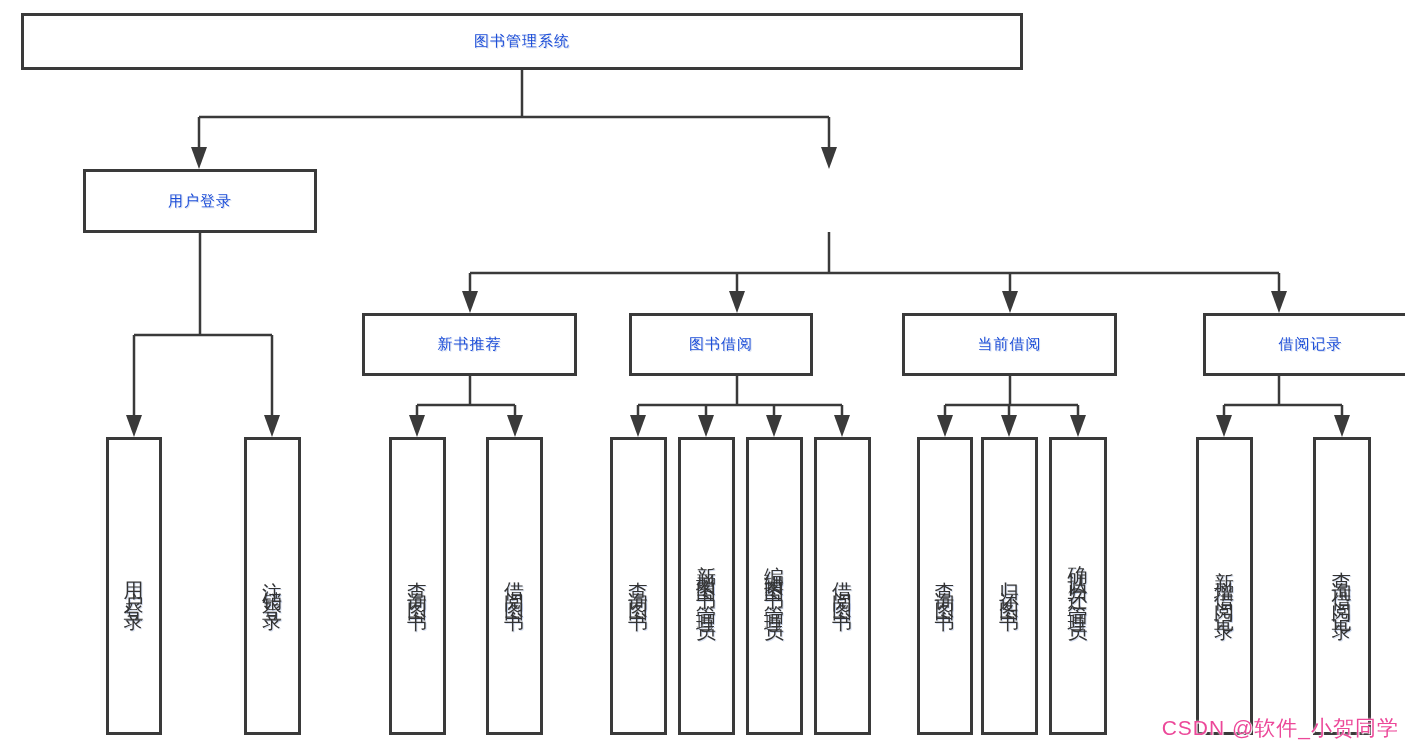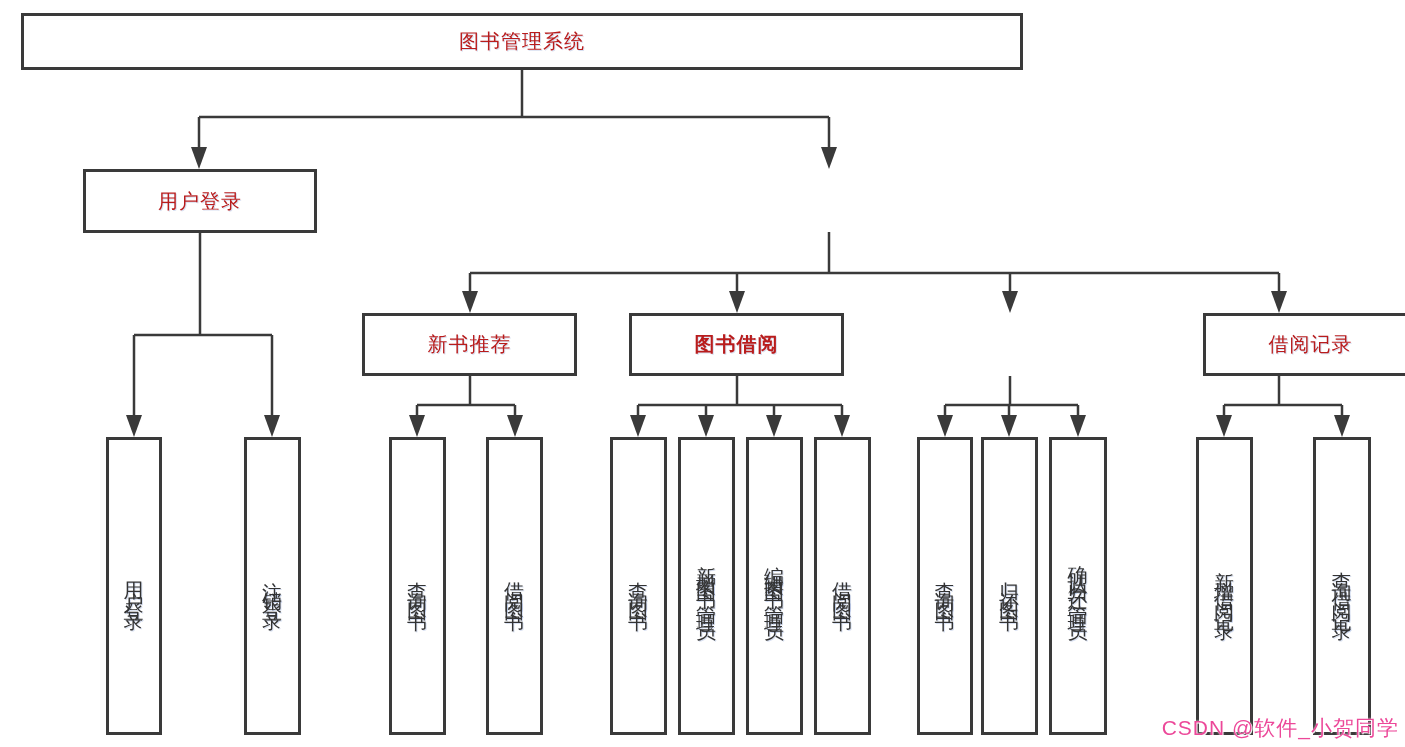--- a/index.html
+++ b/index.html
@@ -12,23 +12,23 @@
   svg.connectors{position:absolute;left:0;top:0;z-index:1;}
   .node{
     position:absolute;
     box-sizing:border-box;
     background:#ffffff;
     border:3px solid #3a3a3a;
     display:flex;align-items:center;justify-content:center;
     z-index:2;
   }
   .hlabel{
-    font-size:20px;
+    font-size:15px;
     letter-spacing:1px;
-    color:#b91c1c;
+    color:#1d4ed8;
     text-shadow:1px 1px 0 rgba(100,130,200,0.25);
     white-space:nowrap;
   }
   .vlabel{
     writing-mode:vertical-rl;
     text-orientation:mixed;
     font-size:20px;
     letter-spacing:10px;
     line-height:1;
     color:#333;
@@ -123,22 +123,25 @@
     <span class="hlabel">图书管理系统</span>
   </div>
 
   <div class="node" style="left:83px;top:169px;width:234px;height:64px;">
     <span class="hlabel">用户登录</span>
   </div>
 
   <div class="node" style="left:362px;top:313px;width:215px;height:63px;align-items:center;">
     <span class="hlabel">新书推荐</span>
   </div>
-  <div class="node" style="left:629px;top:313px;width:215px;height:63px;font-weight:bold;">
+  <div class="node" style="left:629px;top:313px;width:184px;height:63px;">
     <span class="hlabel">图书借阅</span>
+  </div>
+  <div class="node" style="left:902px;top:313px;width:215px;height:63px;">
+    <span class="hlabel">当前借阅</span>
   </div>
   <div class="node" style="left:1203px;top:313px;width:215px;height:63px;">
     <span class="hlabel">借阅记录</span>
   </div>
 
   <div class="node" style="left:106px;top:437px;width:56px;height:298px;">
     <span class="vlabel">用户登录</span>
   </div>
   <div class="node" style="left:244px;top:437px;width:57px;height:298px;">
     <span class="vlabel">注销登录</span>

